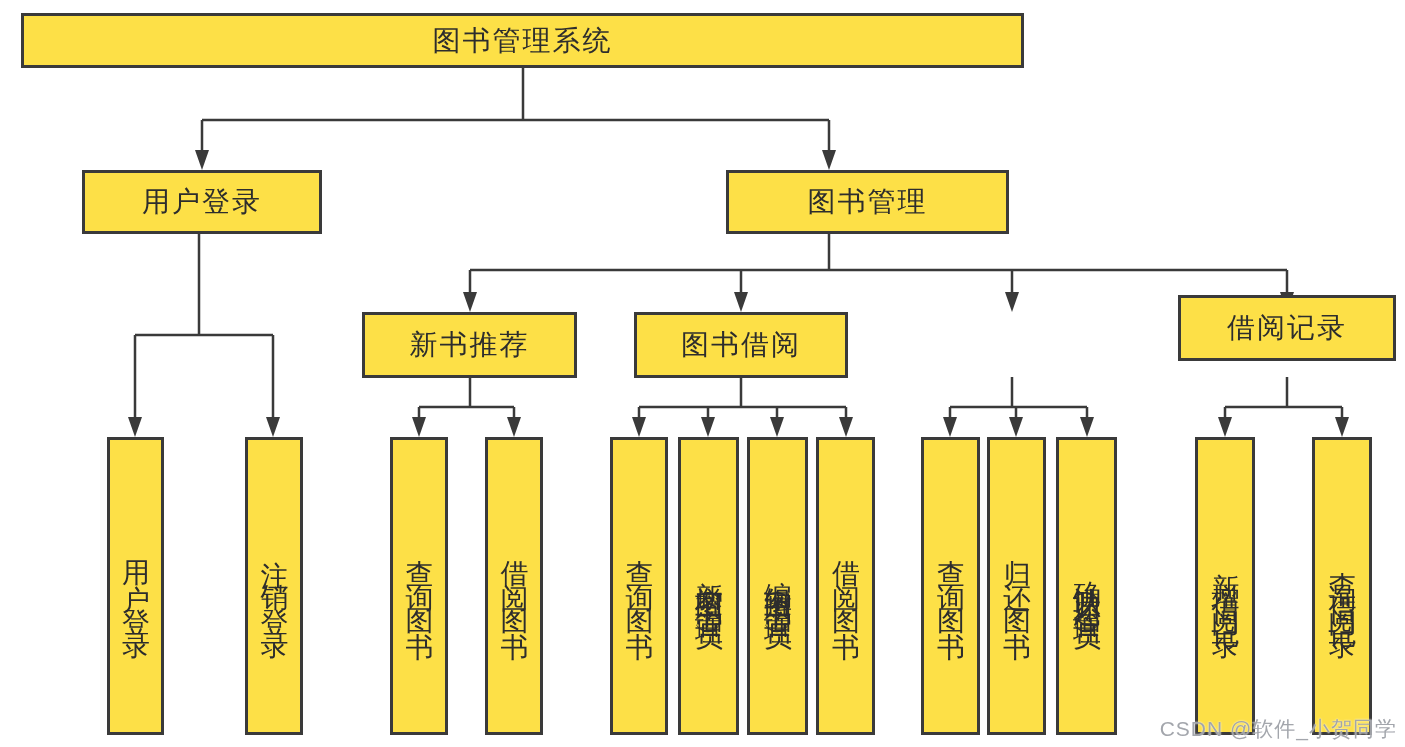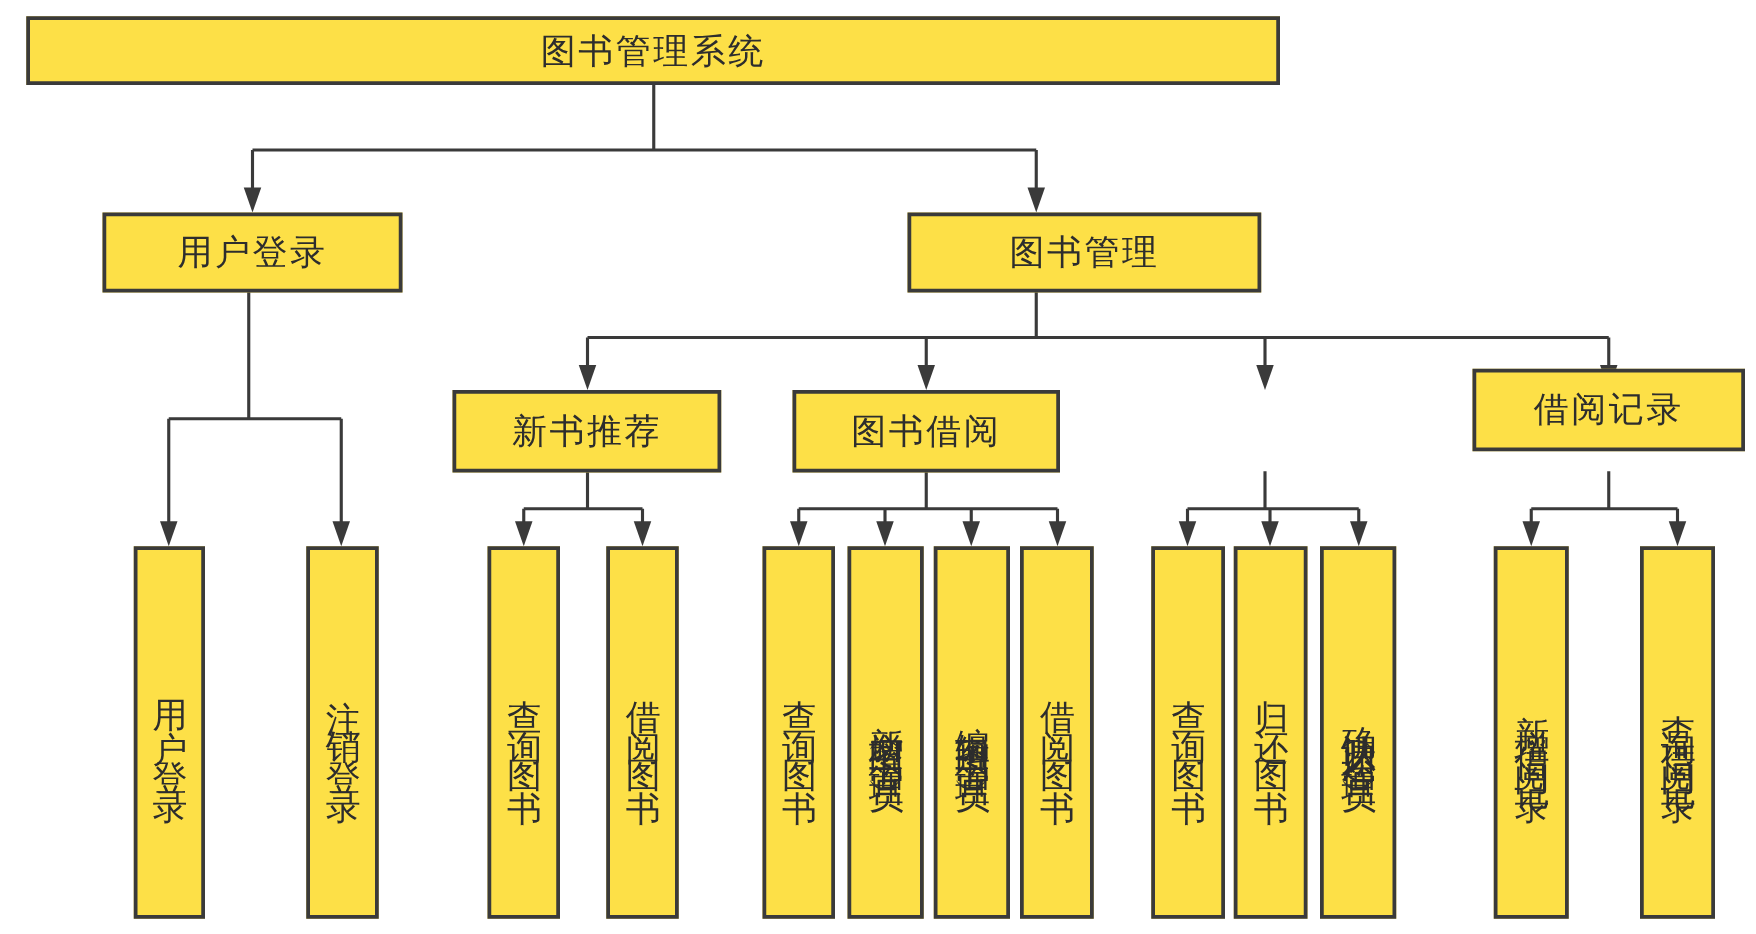--- a/index.html
+++ b/index.html
@@ -168,13 +168,14 @@
     <span class="vtext">确认归还（管理员）</span>
   </div>
 
   <div class="box leaf ls-md l12">
     <span class="vtext">新增借阅记录</span>
   </div>
   <div class="box leaf ls-md l13">
     <span class="vtext">查询借阅记录</span>
   </div>
 
+  <div class="watermark">CSDN @软件_小贺同学</div>
 </div>
 
 </body></html>

